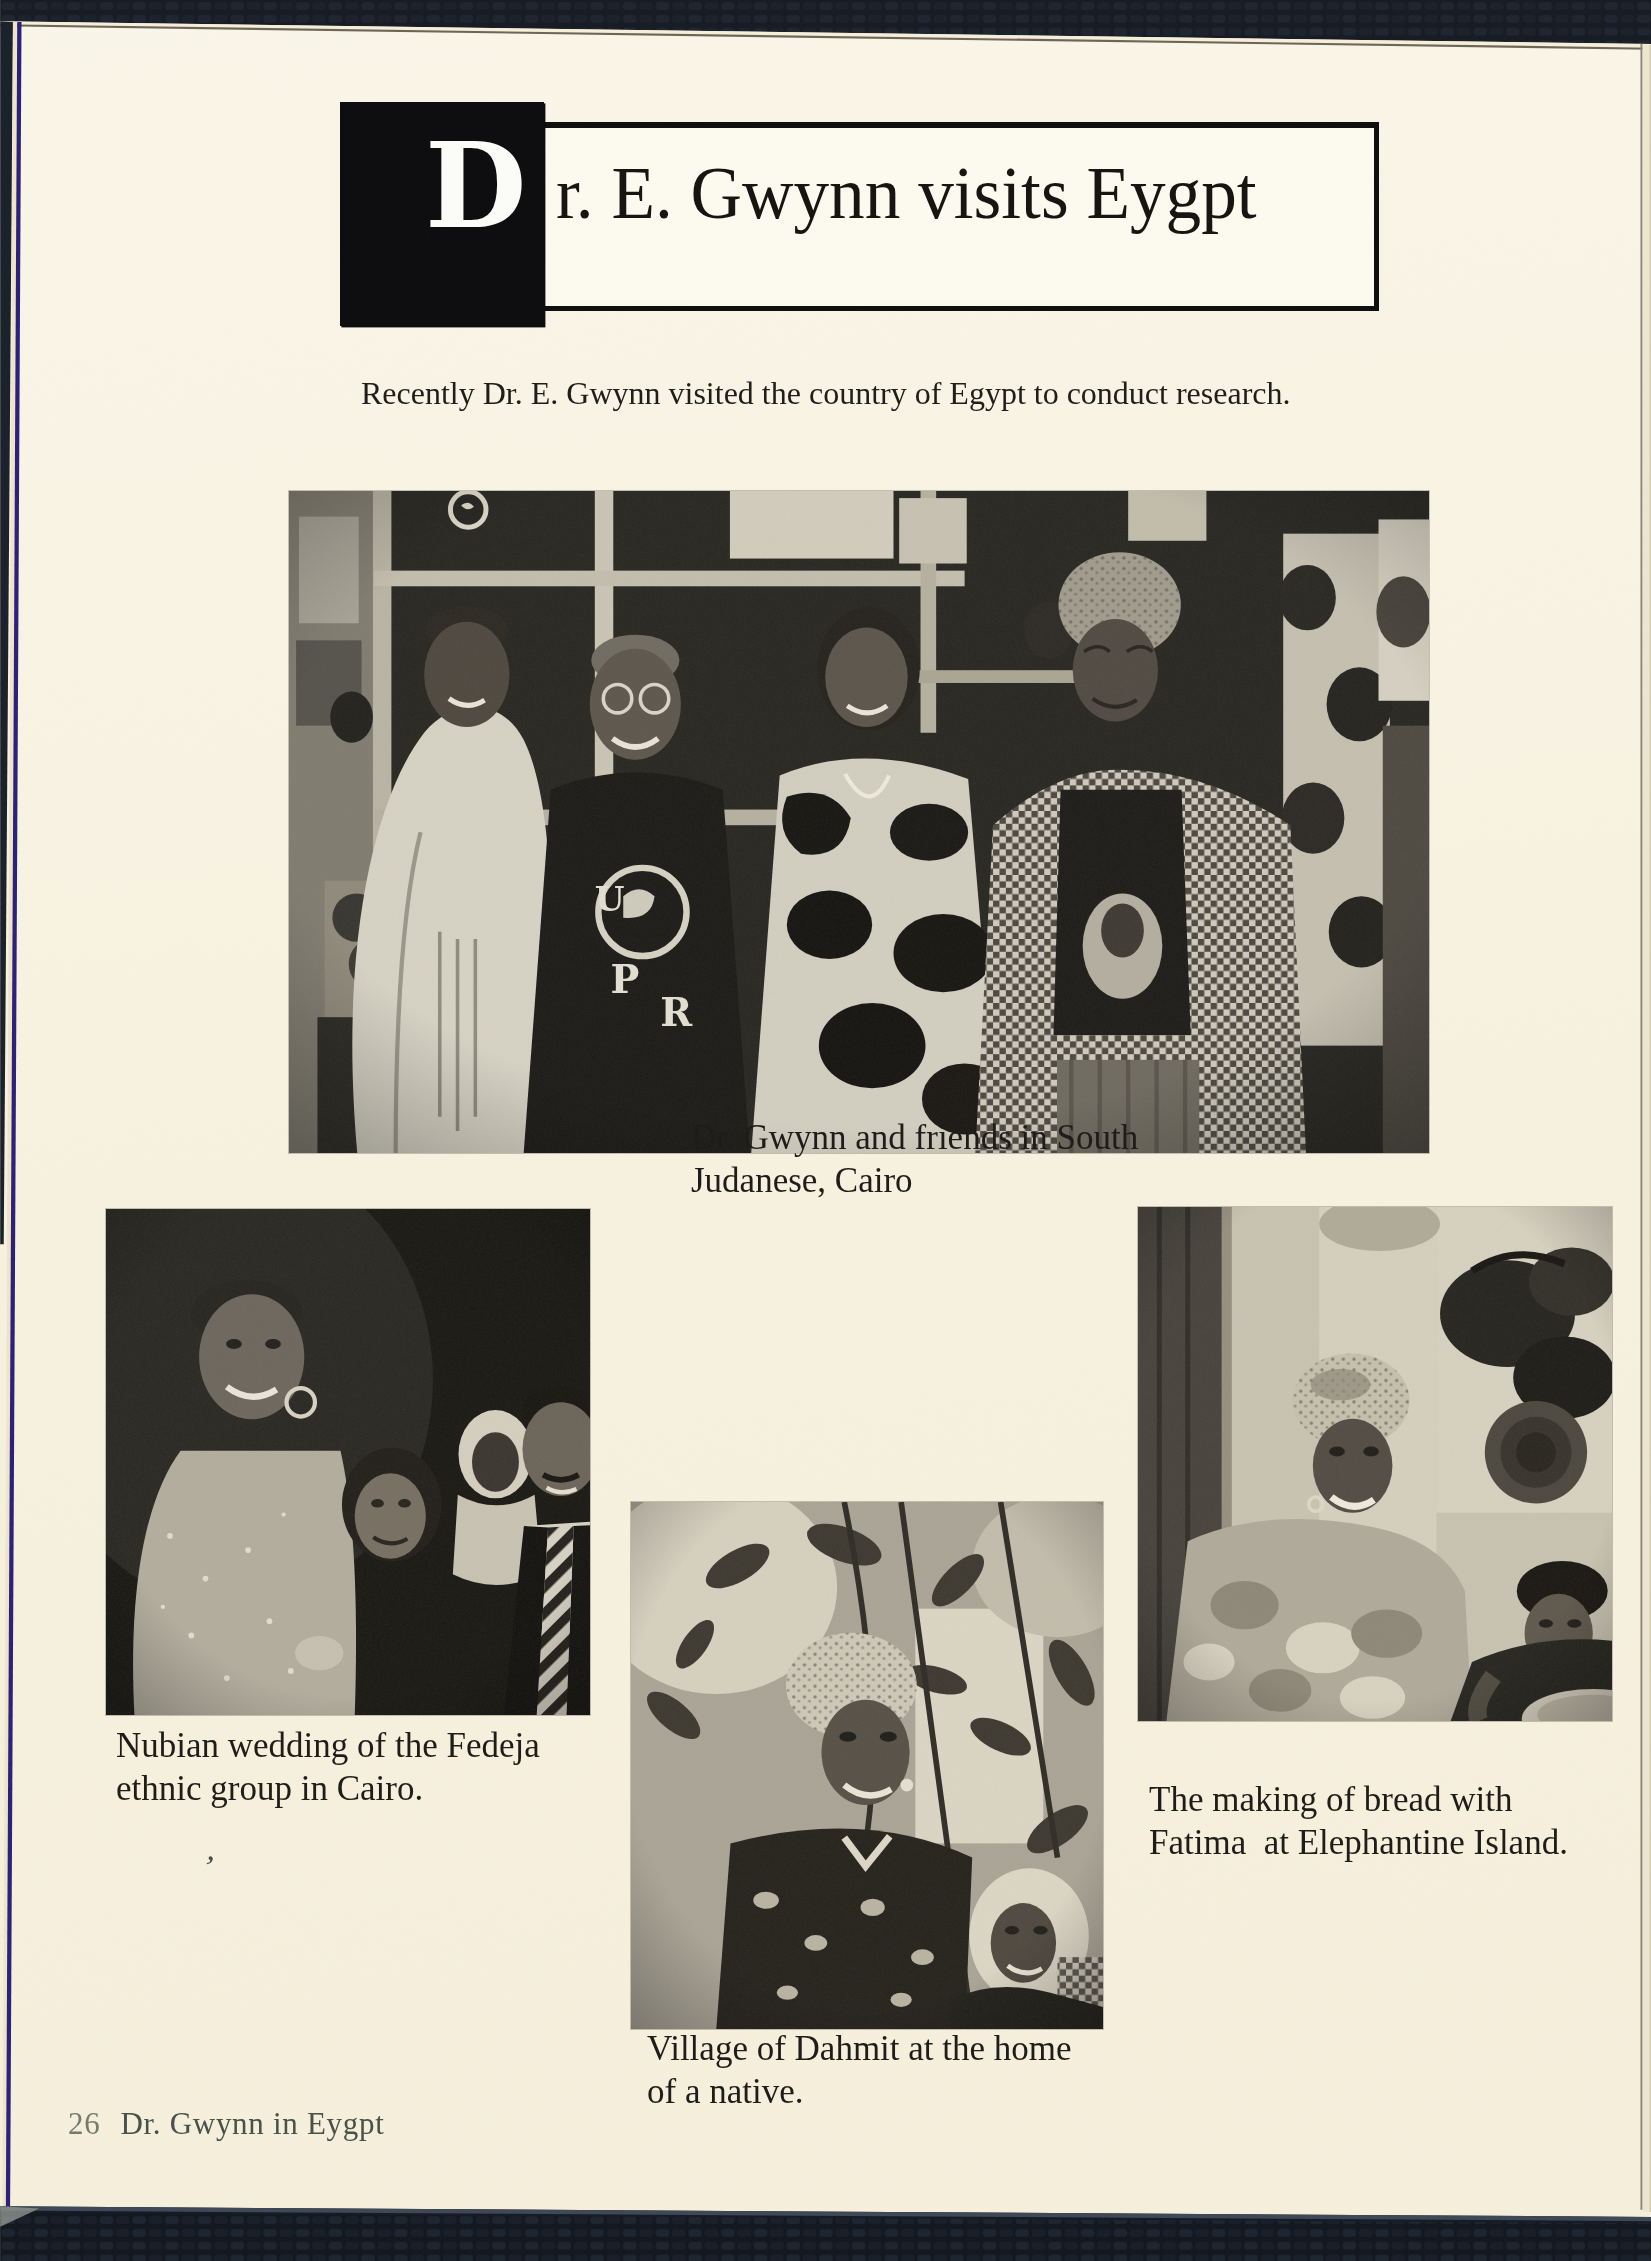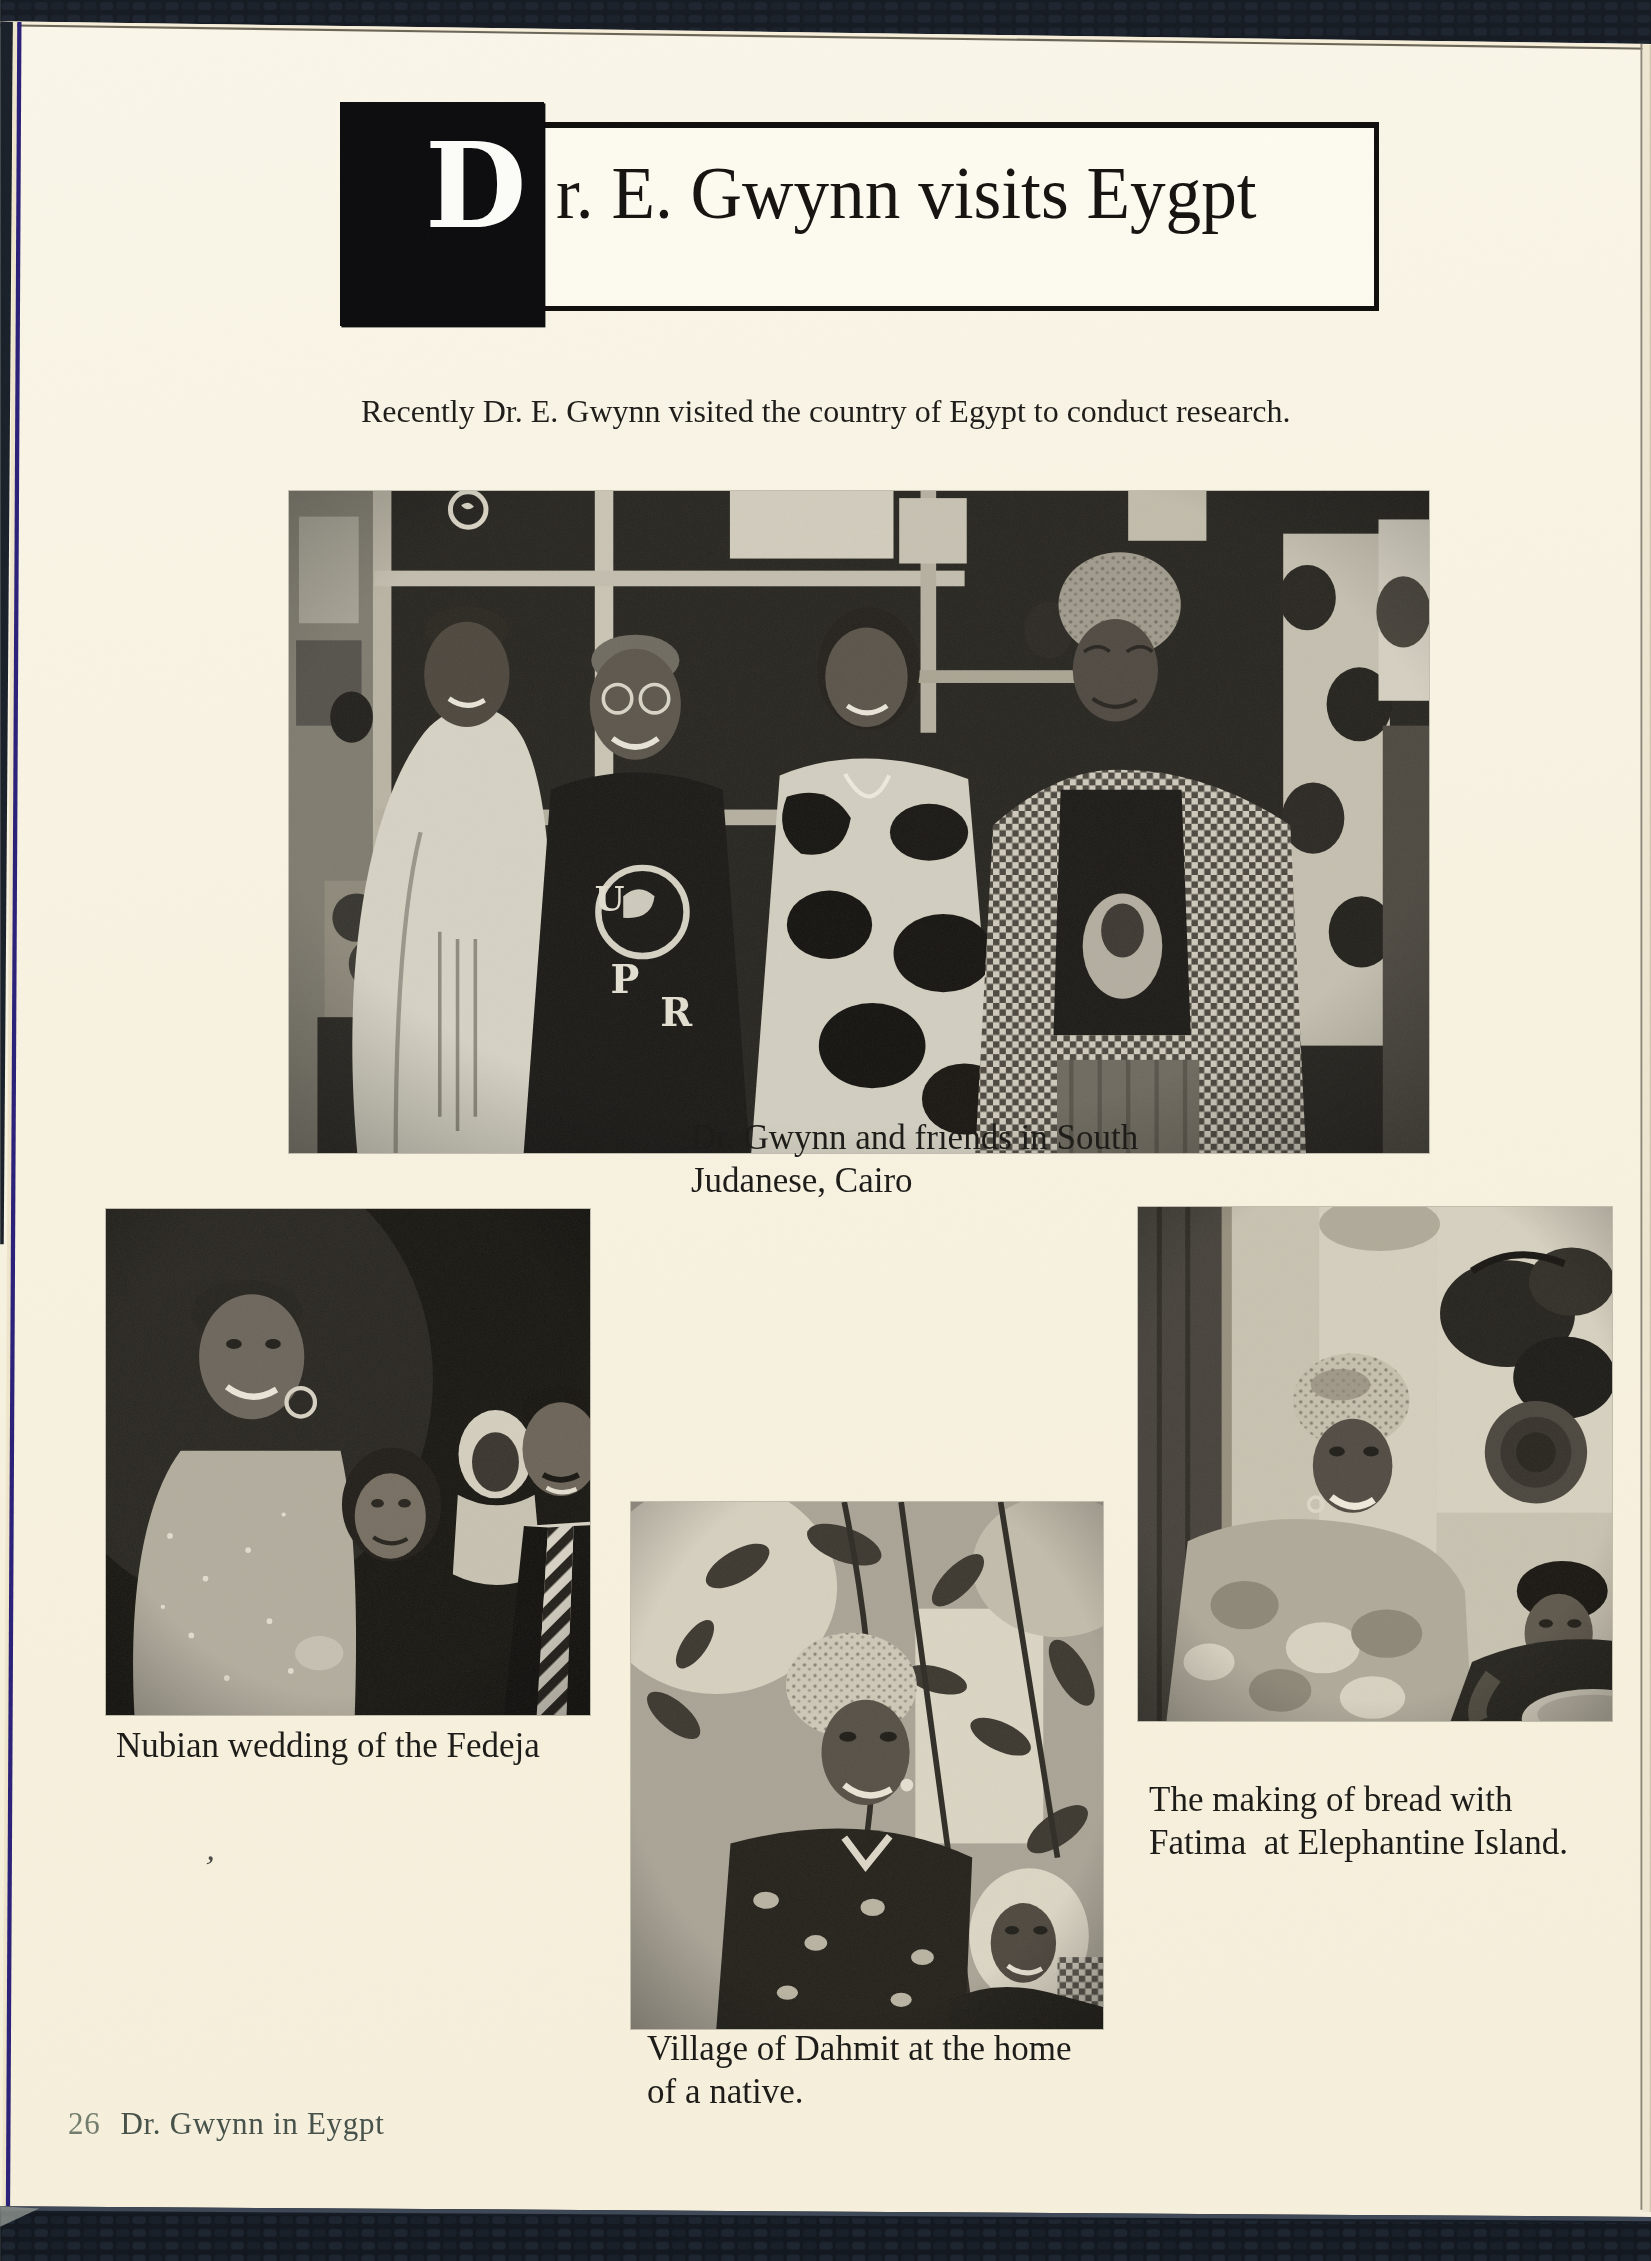--- a/index.html
+++ b/index.html
@@ -20,21 +20,21 @@
     left:425px;top:128px;z-index:4;color:#fcfcf9;
     font-family:"DejaVu Serif","Liberation Serif",serif;font-weight:700;
     font-size:117px;line-height:1;letter-spacing:0;
   }
   .titleText{
     left:556px;top:155px;z-index:4;color:#151310;
     font-size:75px;line-height:1;white-space:pre;
     transform:scaleX(.95);transform-origin:left top;
   }
   
-  .intro{left:361px;top:388px;color:#1d1c19;font-size:32px;line-height:47px;}
+  .intro{left:361px;top:370px;color:#1d1c19;font-size:32px;line-height:47px;}
   .intro .line{white-space:pre;}
   
   .caption{color:#1c1b18;font-size:35px;line-height:43px;}
   .caption .line{white-space:pre;}
   
   .photo{outline:0.7px solid rgba(30,30,25,.25);}
   .photo svg{display:block;width:100%;height:100%;}
   
   .footer{left:68px;top:2106px;font-size:31px;color:#46514a;letter-spacing:0.7px;}
   .footer .num{color:#727c6d;margin-right:20px;}
@@ -225,20 +225,21 @@
         <path d="M 588 446 L 560 712 L 606 712 L 622 448 Z" fill="#0f0e0b"></path>
         <path d="M 658 446 L 681 445 L 681 712 L 648 712 Z" fill="#11100c"></path>
         <path d="M 622 448 L 658 446 L 648 712 L 606 712 Z" fill="url(#tstripe)"></path>
       </g>
       <rect width="681" height="712" fill="url(#vig)"></rect>
       <rect width="681" height="712" filter="url(#gr)" opacity="0.2"></rect>
     </svg>
   </figure>
   <div class="abs caption" style="left:116px;top:1724px;">
     <div class="line">Nubian wedding of the Fedeja</div>
+    <div class="line">ethnic group in Cairo.</div>
   </div>
 
   <div class="abs strayMark">’</div>
 
   <figure class="abs photo" style="left:631px;top:1502px;width:472px;height:527px;margin:0;">
     <svg viewBox="0 0 664 741" preserveAspectRatio="none" role="img" aria-label="Two smiling villagers among tree branches at a home in Dahmit">
       <rect width="664" height="741" fill="#aaa496"></rect>
       <ellipse cx="120" cy="120" rx="170" ry="150" fill="#d7d1c0"></ellipse>
       <rect x="400" y="150" width="180" height="330" fill="#dcd6c5"></rect>
       <ellipse cx="600" cy="90" rx="120" ry="100" fill="#c3bdac"></ellipse>

